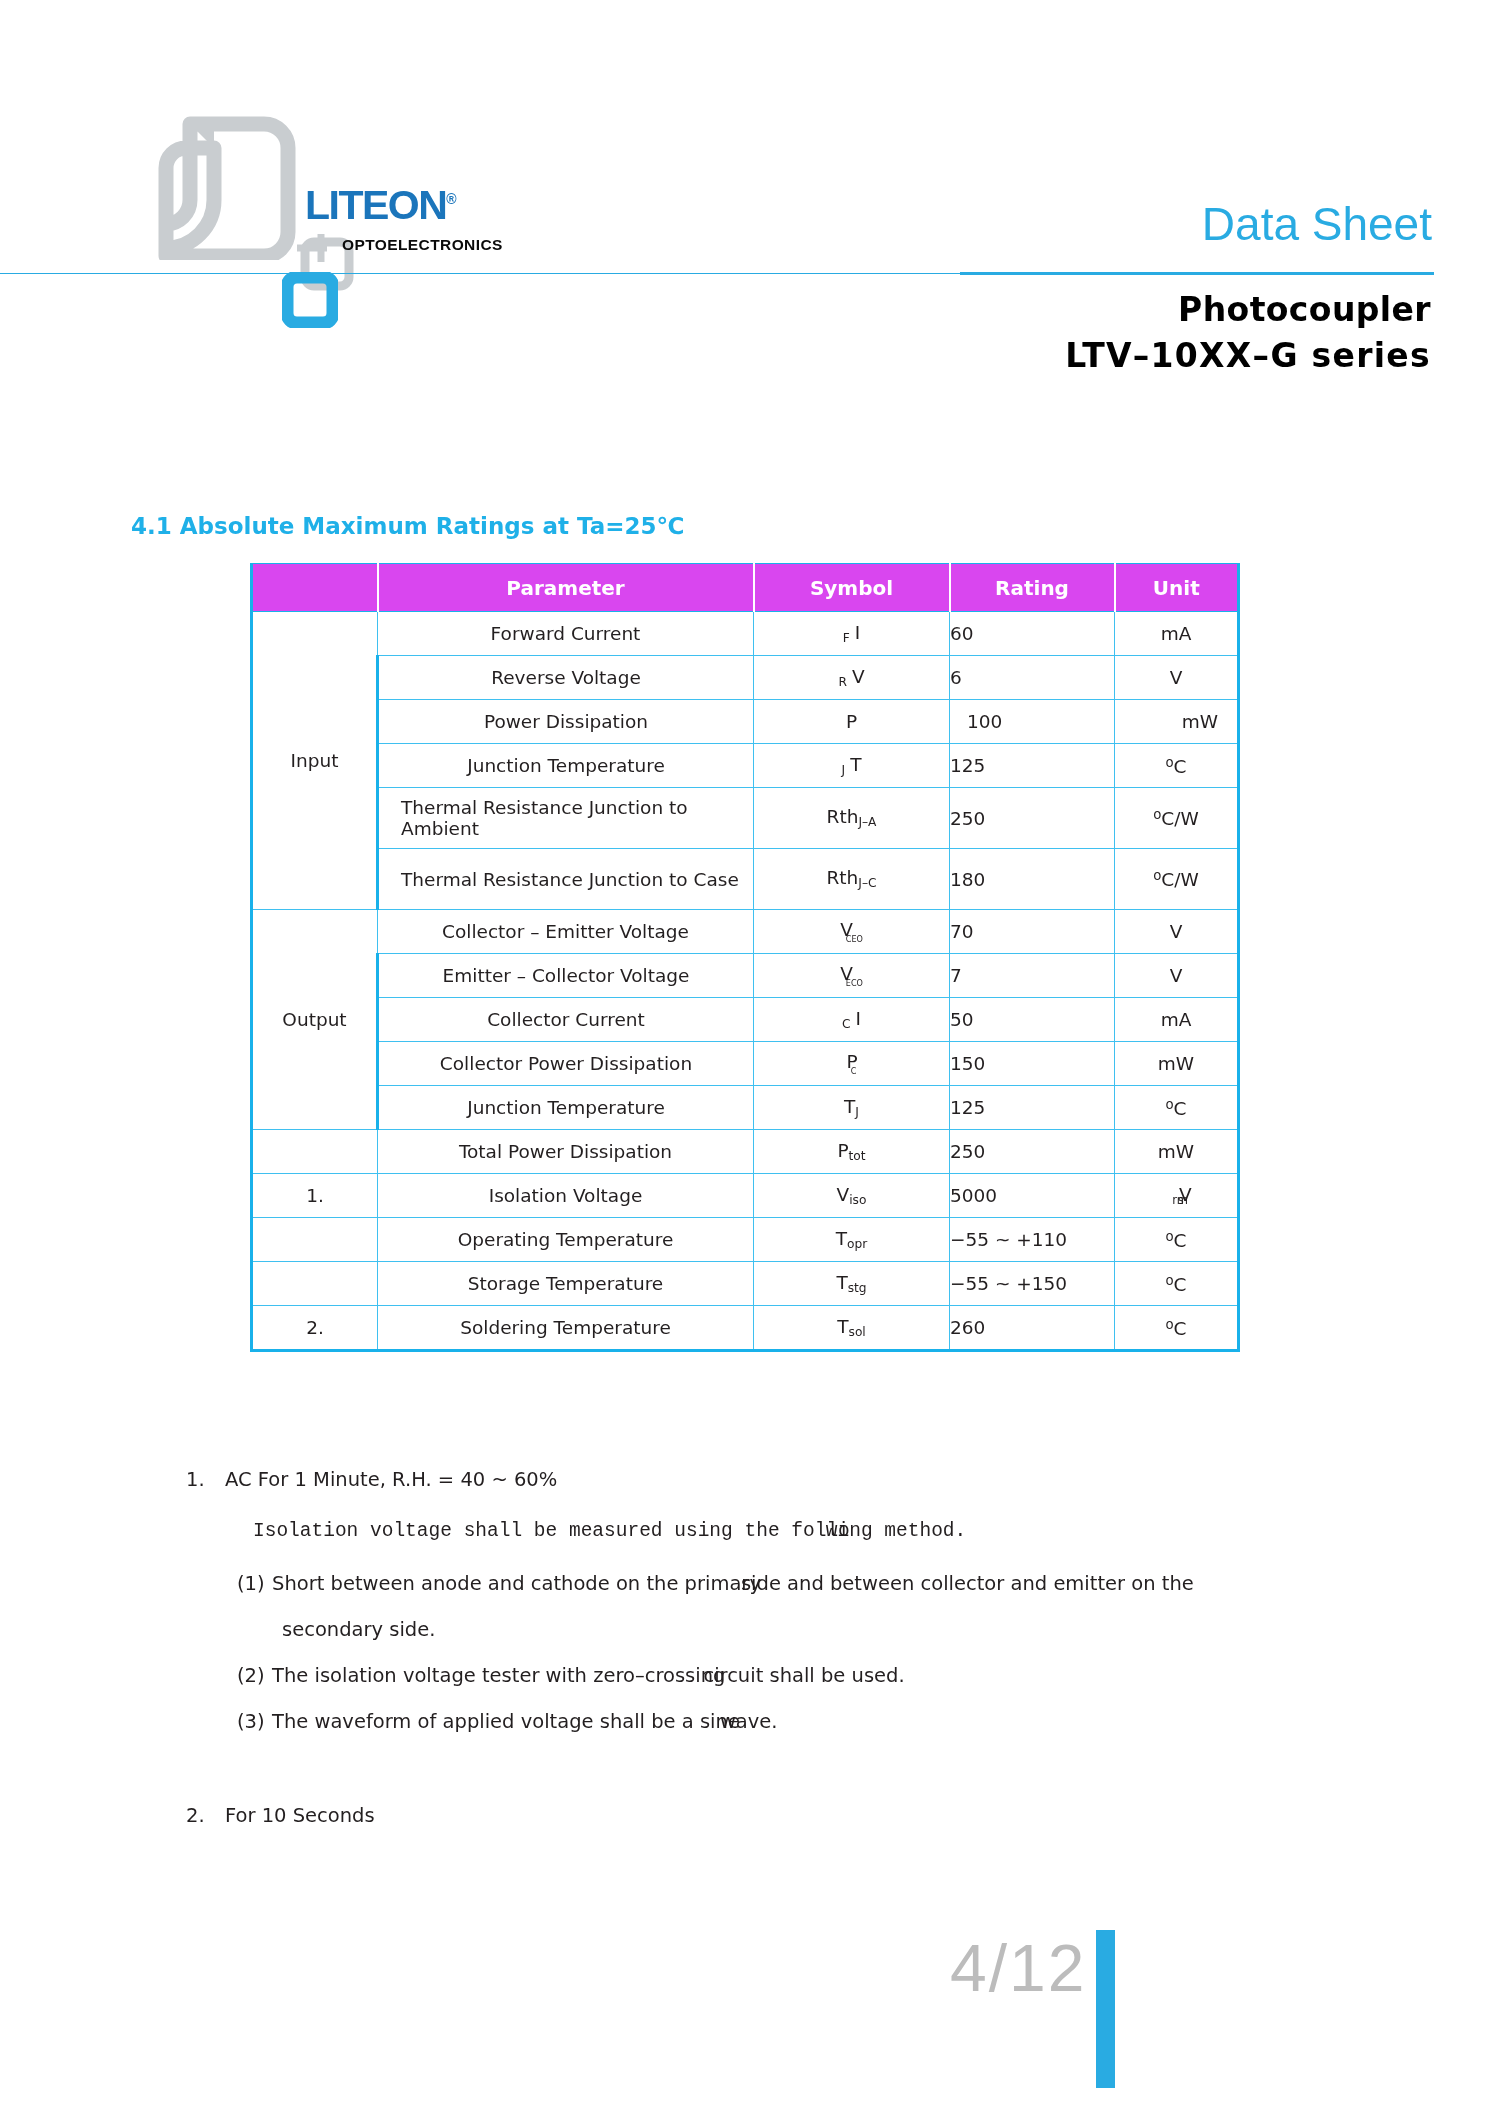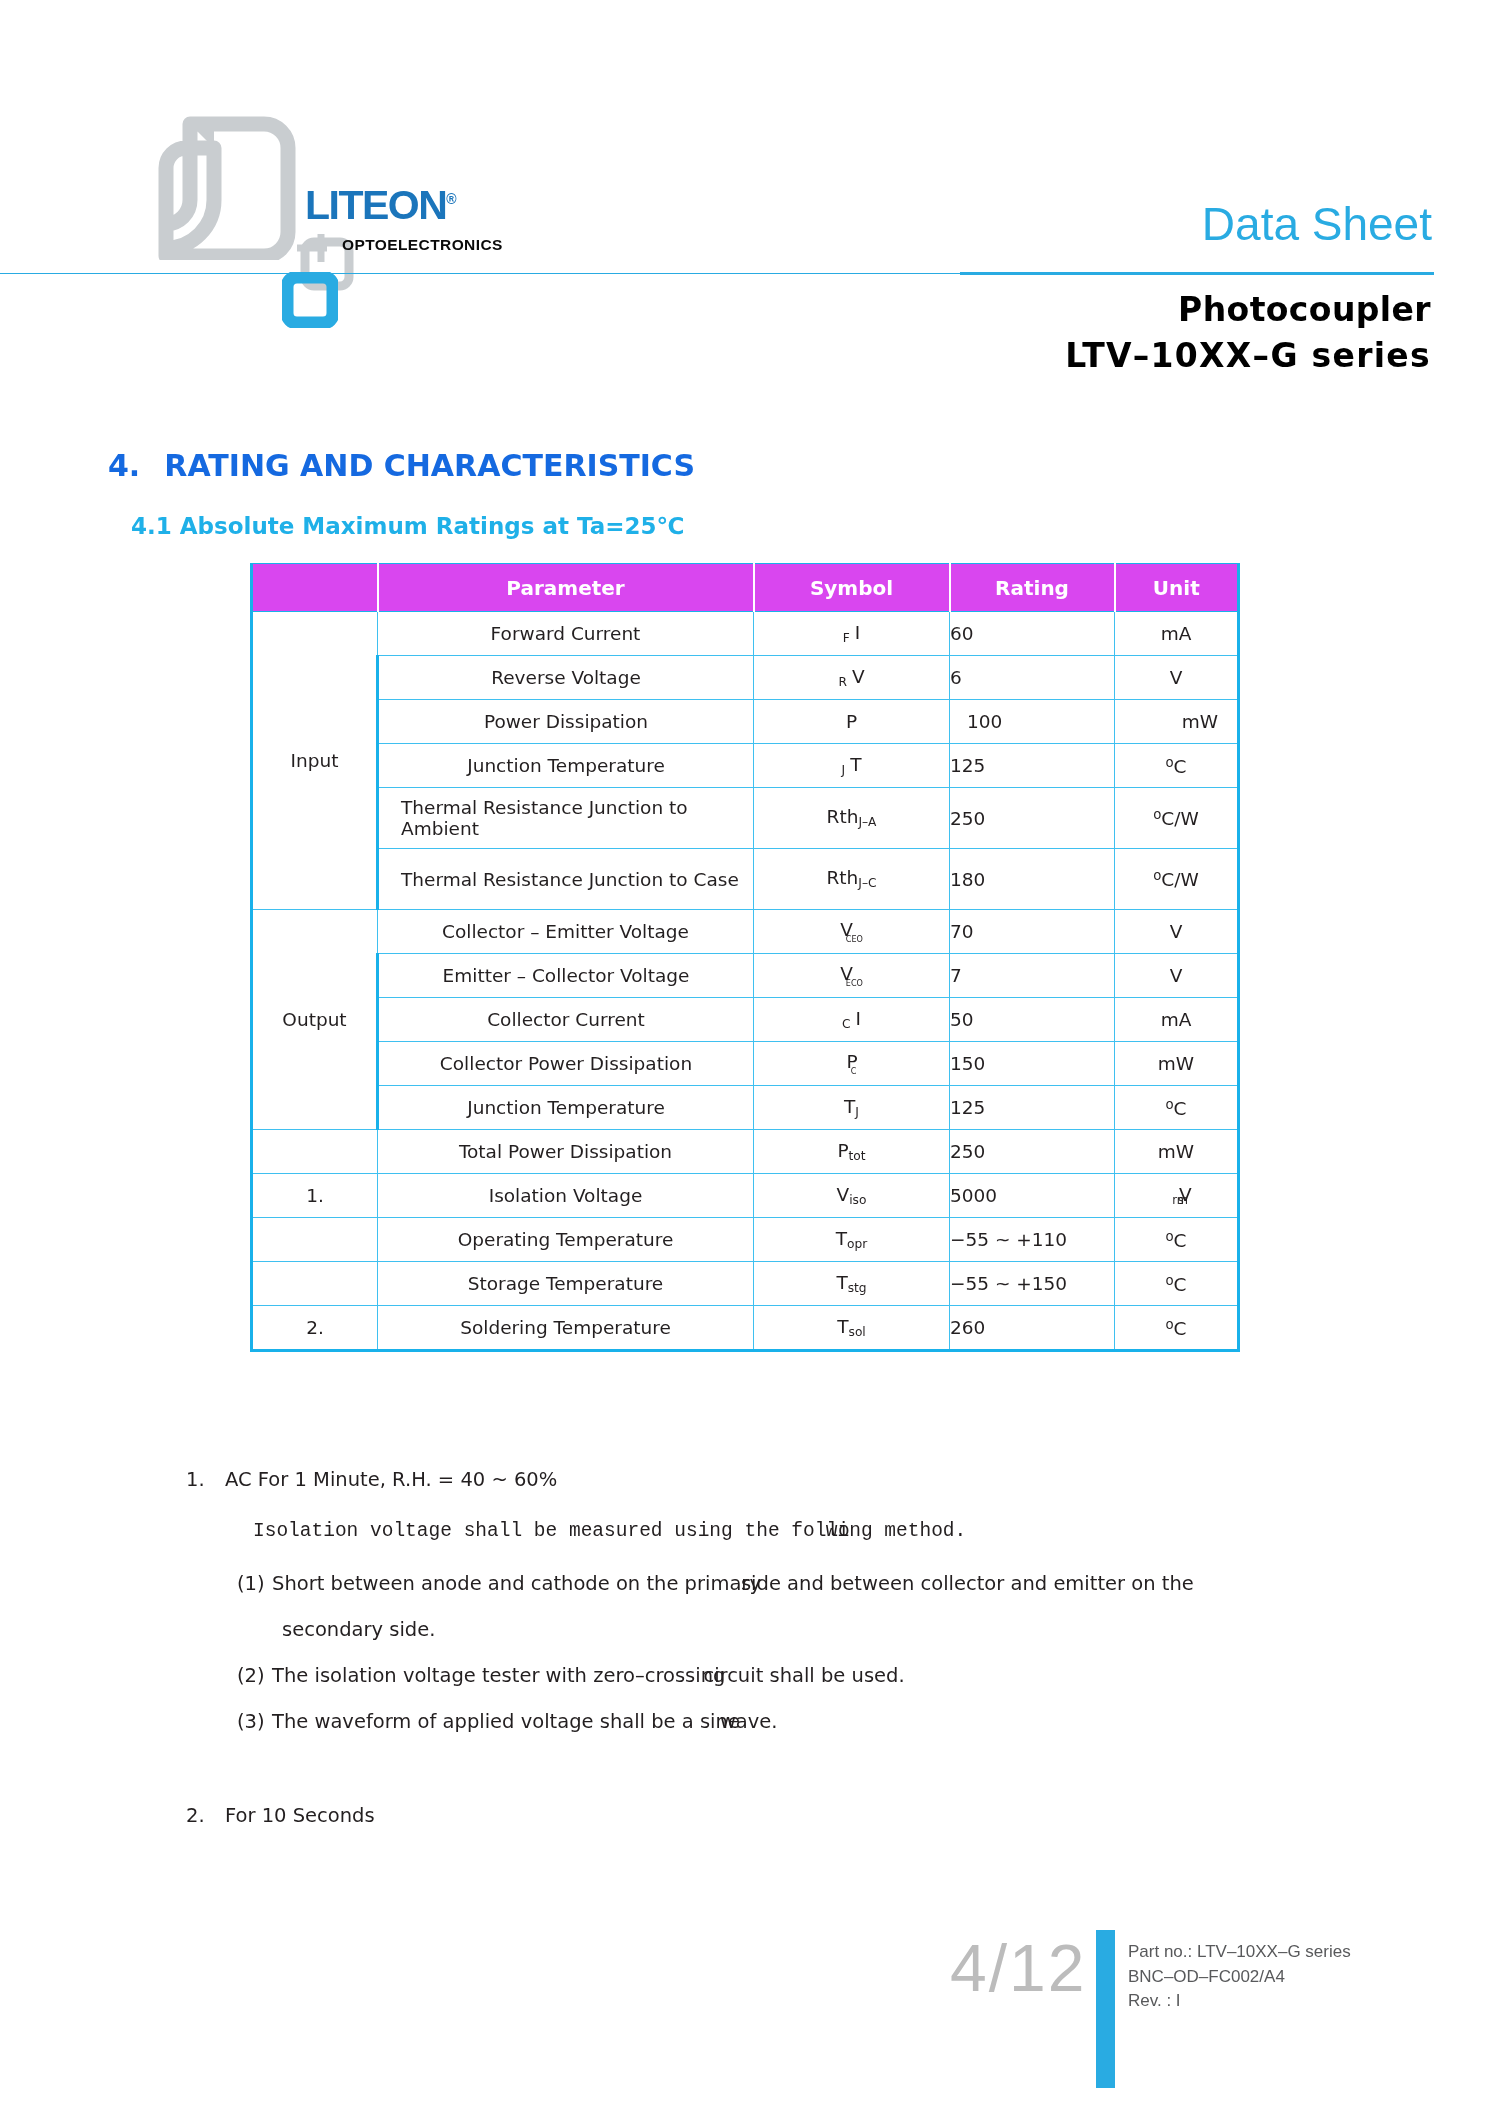--- a/index.html
+++ b/index.html
@@ -130,23 +130,20 @@
   <div class="ds-title">Data Sheet</div>
 
   <svg class="hdr-rule" viewBox="0 0 1434 3" preserveAspectRatio="none">
     <rect x="0" y="1" width="1434" height="1" fill="#29abe2"></rect>
     <rect x="960" y="0" width="474" height="3" fill="#29abe2"></rect>
   </svg>
 
   <div class="prod-type">Photocoupler</div>
   <div class="prod-series">LTV–10XX–G  series</div>
 
-  <div class="sec-head">
-    <span class="num">4.</span><span>RATING AND CHARACTERISTICS</span>
-  </div>
   <div class="sub-head">4.1 Absolute Maximum Ratings at Ta=25℃</div>
 
   <table class="tbl">
     <colgroup>
         <col class="c0">
         <col class="c1">
         <col class="c2">
         <col class="c3">
         <col class="c4">
       </colgroup>
@@ -298,15 +295,14 @@
 
     <div class="note-row" style="height:46px;margin-top:48px;">
       <span class="n-num">2.</span>
       <span class="n-txt" style="left:225px;">For 10 Seconds</span>
     </div>
 
   </div>
 
   <div class="pg-num">4/12</div>
   <div class="foot-bar"></div>
-  <div class="foot-info"><span>Part no.: LTV–10XX–G series</span><br><span>BNC–OD–FC002/A4</span><br><span>Rev. : I</span></div>
 
 </div>
 
 </body></html>

